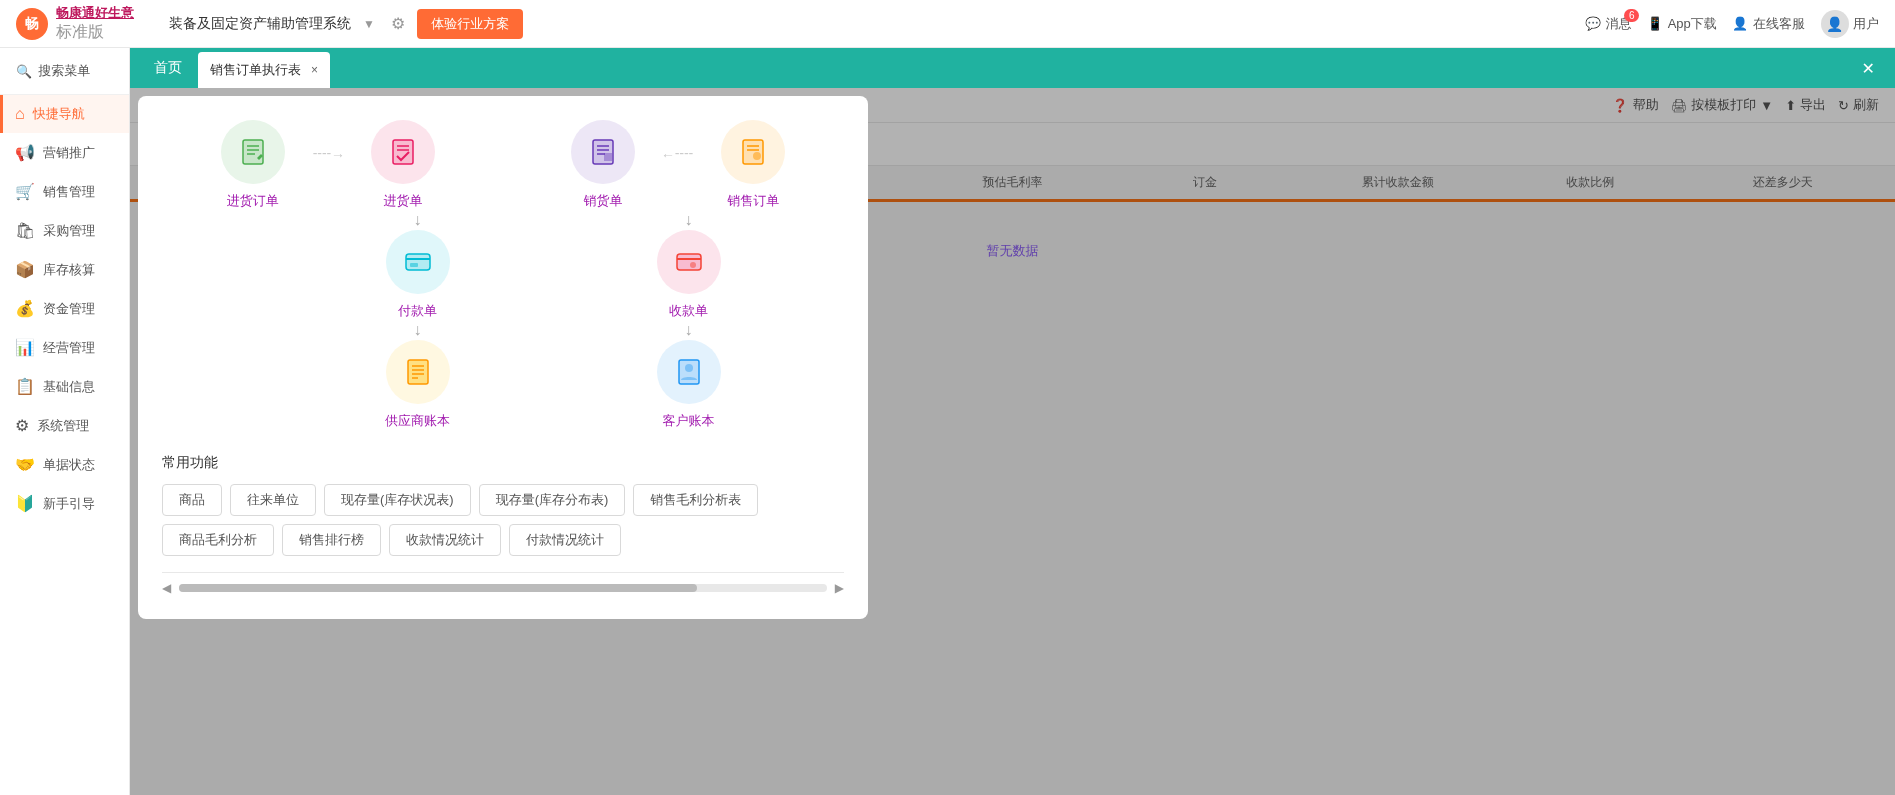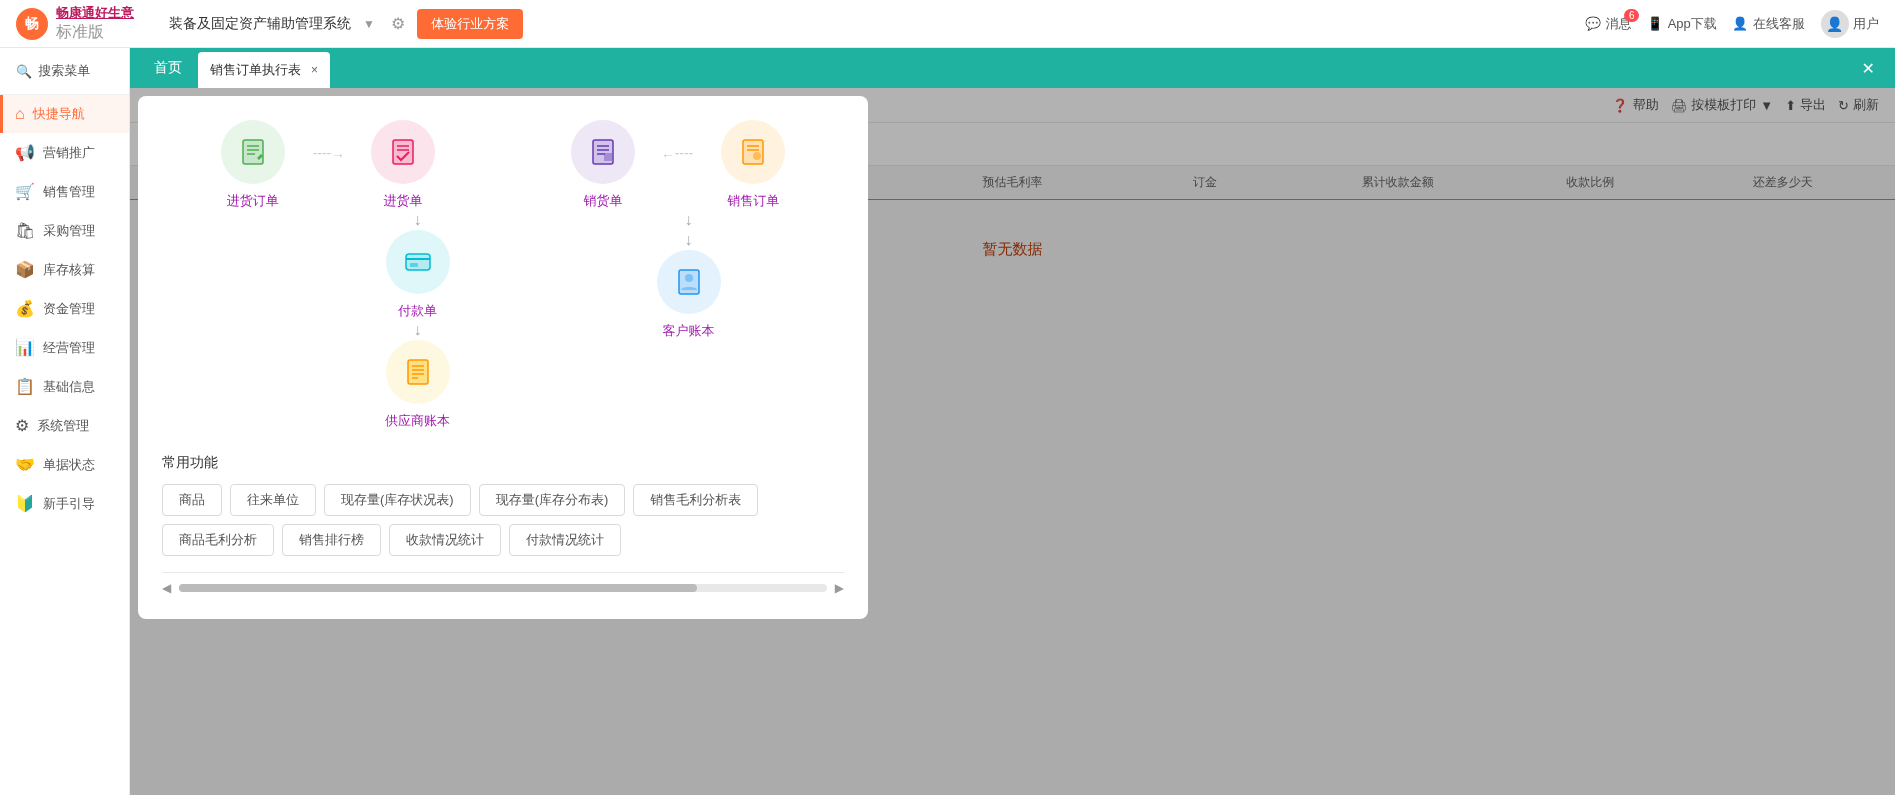--- a/index.html
+++ b/index.html
@@ -42,24 +42,24 @@
     .query-btn { background: #ff6b35; color: #fff; border: none; border-radius: 4px; padding: 5px 16px; cursor: pointer; font-size: 13px; }
     .set-btn { background: #fff; color: #ff6b35; border: 1px solid #ff6b35; border-radius: 4px; padding: 5px 12px; cursor: pointer; font-size: 13px; }
     .date-input { border: 1px solid #d9d9d9; border-radius: 4px; padding: 4px 8px; font-size: 13px; color: #bbb; width: 130px; }
     .status-select { border: 1px solid #d9d9d9; border-radius: 4px; padding: 4px 8px; font-size: 13px; color: #555; width: 120px; }
 
     
     .filter-row { background: #fff; padding: 6px 16px; border-bottom: 1px solid #e8e8e8; display: flex; align-items: center; gap: 8px; }
     .more-conditions { color: #555; font-size: 13px; cursor: pointer; }
 
     
-    .table-header { background: #f5f5f5; padding: 8px 16px; display: flex; align-items: center; border-bottom: 1px solid #f97316; }
-
-    
-    .empty-state { display: flex; align-items: flex-start; justify-content: center; padding: 40px; color: #c2410c; font-size: 15px; }
+    .table-header { background: #f5f5f5; padding: 8px 16px; display: flex; align-items: center; border-bottom: 3px solid #f97316; }
+
+    
+    .empty-state { display: flex; align-items: flex-start; justify-content: center; padding: 40px; color: #8b5cf6; font-size: 13px; }
 
     
     .modal-overlay { position: absolute; top: 0; left: 0; right: 0; bottom: 0; background: rgba(0,0,0,0.3); display: flex; align-items: flex-start; justify-content: flex-start; z-index: 100; padding: 8px 0 0 8px; }
     .modal { background: #fff; border-radius: 8px; width: 730px; padding: 24px; position: relative; }
 
     
     .flow-section { display: flex; flex-direction: column; align-items: center; margin-bottom: 24px; }
     .flow-row { display: flex; align-items: center; gap: 0; margin-bottom: 0; }
     .flow-item { display: flex; flex-direction: column; align-items: center; width: 120px; }
     .flow-circle { width: 64px; height: 64px; border-radius: 50%; display: flex; align-items: center; justify-content: center; font-size: 28px; margin-bottom: 8px; }
@@ -339,20 +339,30 @@
                           <line x1="10" y1="18" x2="22" y2="18" stroke="#ff9800" stroke-width="1.5"></line>
                           <line x1="10" y1="22" x2="16" y2="22" stroke="#ff9800" stroke-width="1.5"></line>
                         </svg>
                     </div>
                     <span class="flow-label">供应商账本</span>
                   </div>
                 </div>
 
                 <div style="display:flex;flex-direction:column;align-items:center;margin-right:20px;">
                   <div style="color:#aaa;font-size:16px;line-height:1;margin:2px 0;">↓</div>
+                  <div class="flow-item">
+                    <div class="flow-circle circle-red" style="background:#fce4ec;">
+                      <svg width="32" height="32" viewBox="0 0 32 32" fill="none">
+                          <rect x="4" y="8" width="24" height="16" rx="3" fill="#f8bbd0" stroke="#f44336" stroke-width="1.5"></rect>
+                          <line x1="4" y1="13" x2="28" y2="13" stroke="#f44336" stroke-width="2"></line>
+                          <circle cx="20" cy="19" r="3" fill="#f44336" opacity="0.5"></circle>
+                        </svg>
+                    </div>
+                    <span class="flow-label">收款单</span>
+                  </div>
                   <div style="color:#aaa;font-size:16px;line-height:1;margin:2px 0;">↓</div>
                   <div class="flow-item">
                     <div class="flow-circle circle-blue" style="background:#e3f2fd;">
                       <svg width="32" height="32" viewBox="0 0 32 32" fill="none">
                           <rect x="6" y="4" width="20" height="24" rx="2" fill="#bbdefb" stroke="#2196f3" stroke-width="1.5"></rect>
                           <circle cx="16" cy="12" r="4" fill="#2196f3" opacity="0.4"></circle>
                           <path d="M8 24 C8 20 24 20 24 24" fill="#2196f3" opacity="0.4"></path>
                         </svg>
                     </div>
                     <span class="flow-label">客户账本</span>

